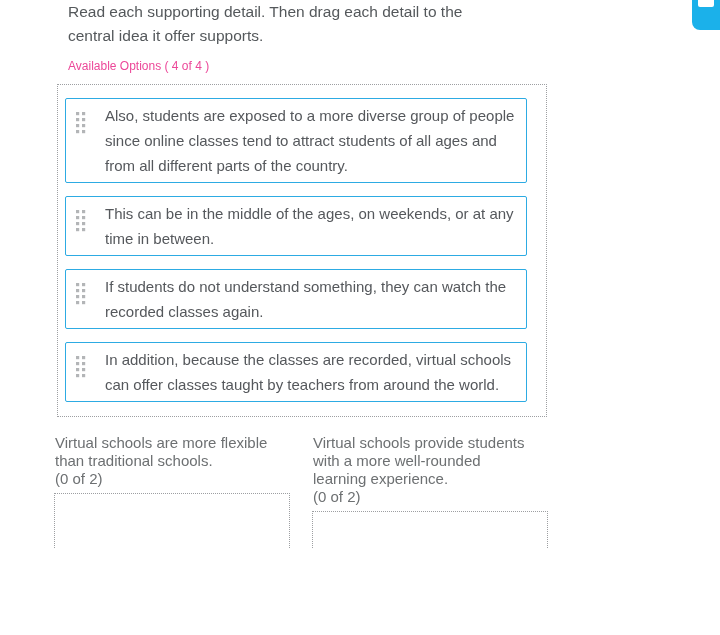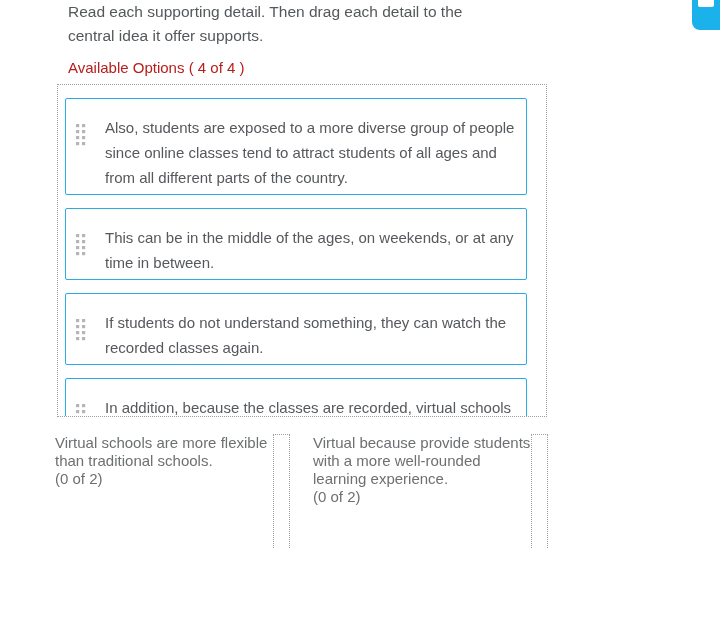--- a/index.html
+++ b/index.html
@@ -20,42 +20,42 @@
     font-size: 15.5px;
     line-height: 24px;
     color: #54585b;
     width: 560px;
     white-space: nowrap;
   }
 
   .avail-label {
     position: absolute;
     left: 68px; top: 59px;
-    font-size: 15px;
-    color: #b91c1c;
+    font-size: 12px;
+    color: #ec4899;
   }
 
   .options-box {
     position: absolute;
     left: 57px; top: 84px;
     width: 490px; height: 333px;
     border: 1px dotted #9d9fa2;
     background: #fff;
     padding: 13px 19px 13px 7px;
     overflow: hidden;
   }
 
   .card {
     display: flex;
     align-items: flex-start;
     background: #fff;
     border: 1px solid #2dabe3;
     border-radius: 2px;
     margin-bottom: 13px;
-    padding: 16px 2px 4px 0;
+    padding: 4px 2px 4px 0;
     cursor: grab;
   }
   .card:last-child { margin-bottom: 0; justify-content: center; }
 
   .handle {
     flex: 0 0 39px;
     padding: 9px 0 0 10px;
     display: block;
   }
 
@@ -69,20 +69,21 @@
 
   .columns {
     position: absolute;
     left: 54px; top: 434px;
     width: 494px; height: 150px;
     display: flex;
   }
   .column {
     width: 236px;
     display: flex;
+    flex-direction: column;
   }
   .column + .column { margin-left: 22px; }
 
   .cat-header {
     font-size: 15px;
     line-height: 18px;
     color: #6d7072;
     max-width: 218px;
     margin: 0 0 5px 1px;
   }
@@ -214,21 +215,21 @@
 
   </div>
 
   <div class="columns">
     <div class="column">
       <p class="cat-header"><span>Virtual schools are more flexible than traditional schools.</span>
         <span class="cat-count">(0 of 2)</span></p>
       <div class="dropzone"></div>
     </div>
     <div class="column">
-      <p class="cat-header"><span>Virtual because provide students with a more well-rounded learning experience.</span>
+      <p class="cat-header"><span>Virtual schools provide students with a more well-rounded learning experience.</span>
         <span class="cat-count">(0 of 2)</span></p>
       <div class="dropzone"></div>
     </div>
   </div>
 
   <button class="save-btn">
     <span>Save and Continue</span>
     <span class="chev">
       <svg width="13" height="13" viewBox="0 0 13 13" fill="none">
         <path d="M4 1.5 L9.5 6.5 L4 11.5" stroke="#939598" stroke-width="3" stroke-linecap="round" stroke-linejoin="round"></path>

